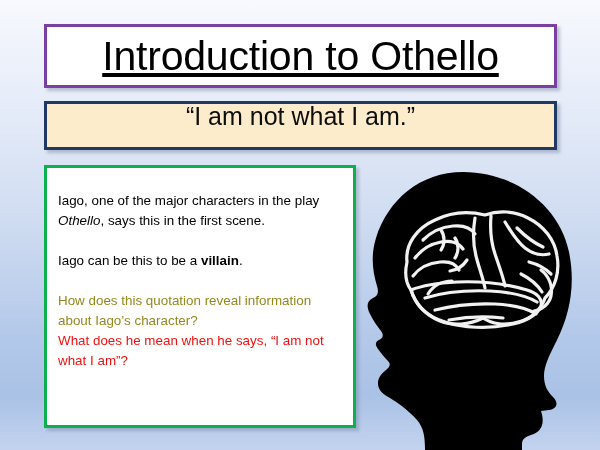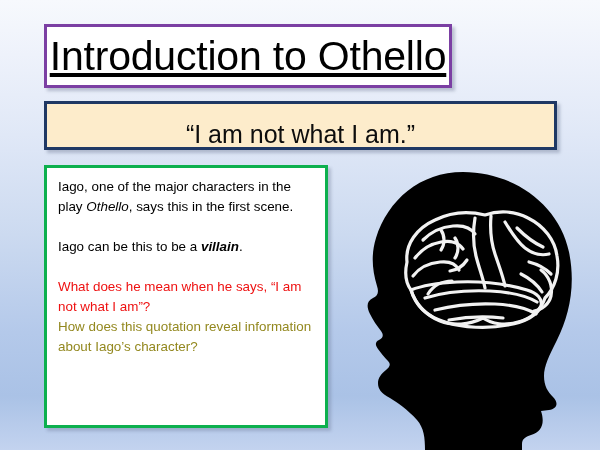--- a/index.html
+++ b/index.html
@@ -25,21 +25,21 @@
         #aac2e6 88%,
         #c3d3ef 100%);
     overflow: hidden;
   }
 
   
   #title-box {
     position: absolute;
     left: 44px;
     top: 24px;
-    width: 408px;
+    width: 513px;
     height: 64px;
     box-sizing: border-box;
     background: #ffffff;
     border: 3px solid #7b3fa3;
     box-shadow: 3px 3px 3px rgba(90, 100, 130, 0.35);
     display: flex;
     align-items: center;
     justify-content: center;
   }
   #title-text {
@@ -57,57 +57,57 @@
     position: absolute;
     left: 44px;
     top: 101px;
     width: 513px;
     height: 49px;
     box-sizing: border-box;
     background: #fdeccb;
     border: 3px solid #1f3864;
     box-shadow: 3px 3px 3px rgba(90, 100, 130, 0.35);
     display: flex;
-    align-items: flex-end;
+    align-items: flex-start;
     justify-content: center;
   }
   #quote-text {
     font-size: 25px;
     line-height: 1;
     color: #0d0d0d;
     white-space: nowrap;
   }
 
   
   #body-box {
     position: absolute;
     left: 44px;
     top: 165px;
-    width: 284px;
+    width: 312px;
     height: 263px;
     box-sizing: border-box;
     background: #ffffff;
     border: 3px solid #0db04e;
     box-shadow: 3px 3px 3px rgba(90, 100, 130, 0.3);
-    padding: 9px 10px 6px 11px;
+    padding: 23px 10px 6px 11px;
   }
   .para {
     font-size: 13.4px;
     line-height: 20px;
     color: #000000;
     margin: 0;
   }
   .spacer {
     height: 20px;
   }
   .q-red    { color: #ee1111; }
   .q-olive  { color: #93881f; }
   .q-green  { color: #2ba757; }
   .italic   { font-style: italic; }
-  .bold     { font-weight: bold; font-style: italic; }
+  .bold     { font-weight: bold; }
 
   
   #head-figure {
     position: absolute;
     left: 345px;
     top: 170px;
     width: 255px;
     height: 280px;
   }
   #head-figure svg {
@@ -132,22 +132,22 @@
   <div id="body-box">
 
     <p class="para"><span>Iago, one of the major characters in the play </span><span class="italic">Othello</span><span>, says this in the first scene.</span></p>
 
     <div class="spacer"></div>
 
     <p class="para"><span>Iago can be this to be a </span><span class="bold">villain</span><span>.</span></p>
 
     <div class="spacer"></div>
 
+    <p class="para q-olive">How does this quotation reveal information about Iago’s character?</p>
     <p class="para q-red">What does he mean when he says, “I am not what I am”?</p>
-    <p class="para q-olive">How does this quotation reveal information about Iago’s character?</p>
 
   </div>
 
   <div id="head-figure">
     <svg viewBox="0 0 255 280" xmlns="http://www.w3.org/2000/svg">
       <g>
         <path fill="#000000" d="
           M 118 2
           C 168 2 214 34 224 82
           C 231 116 224 146 212 170

